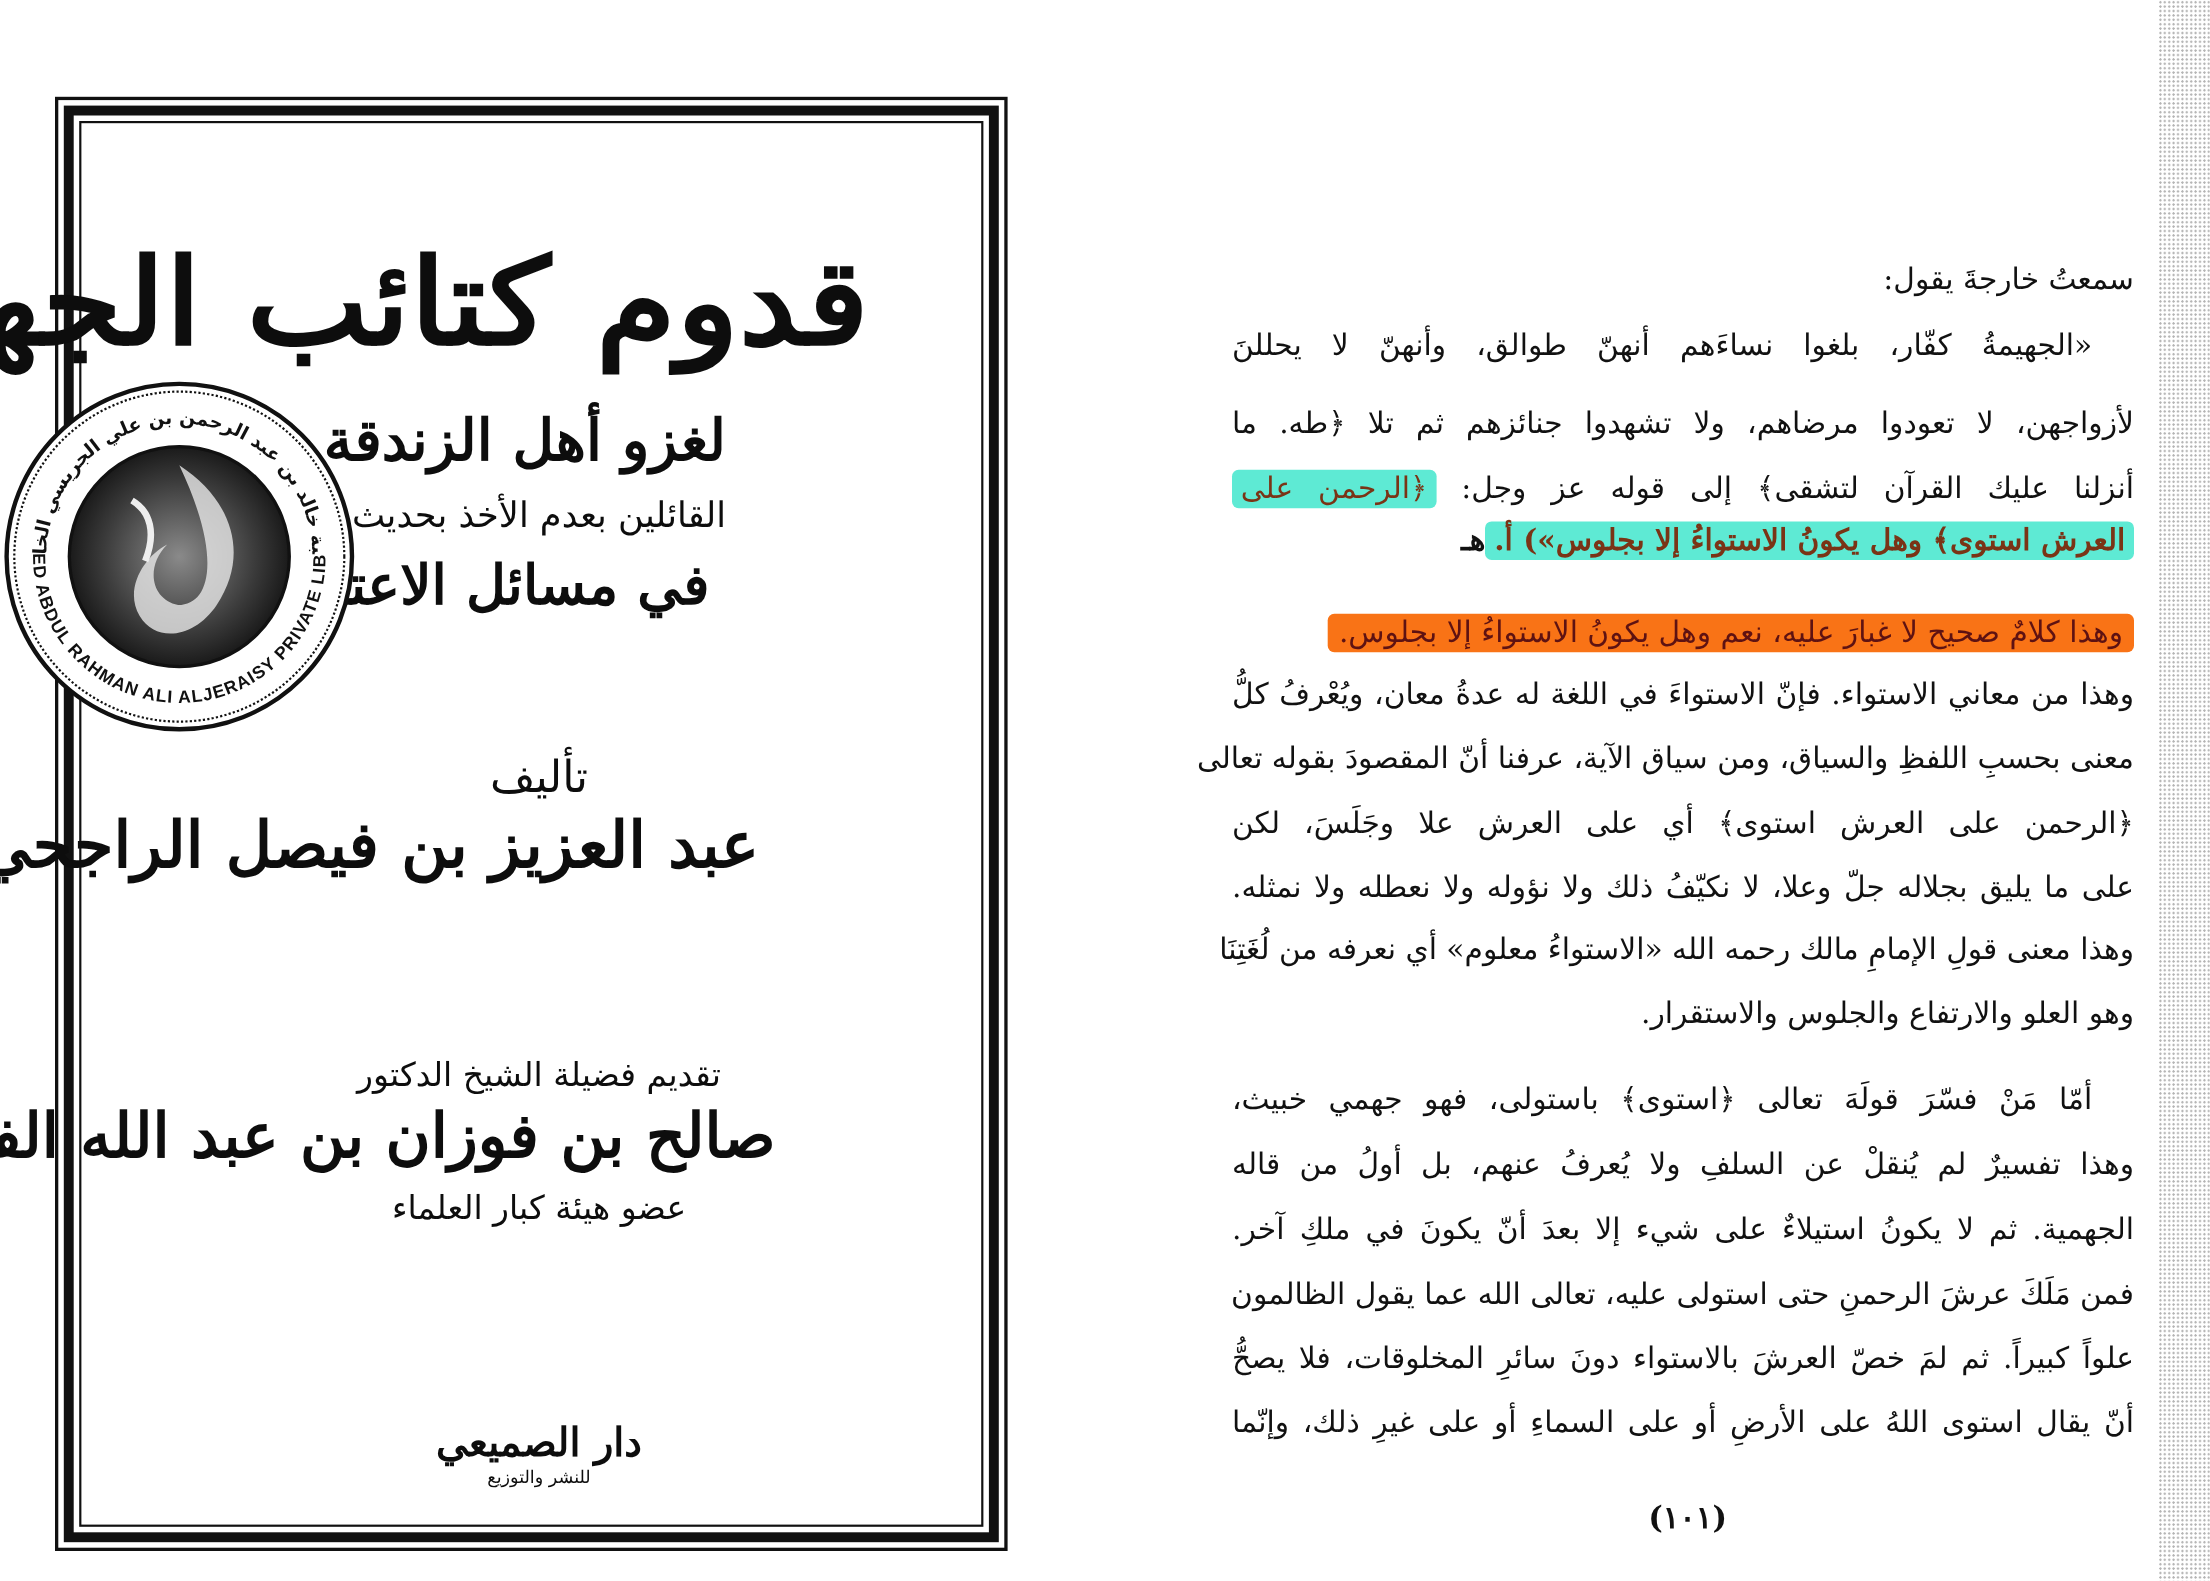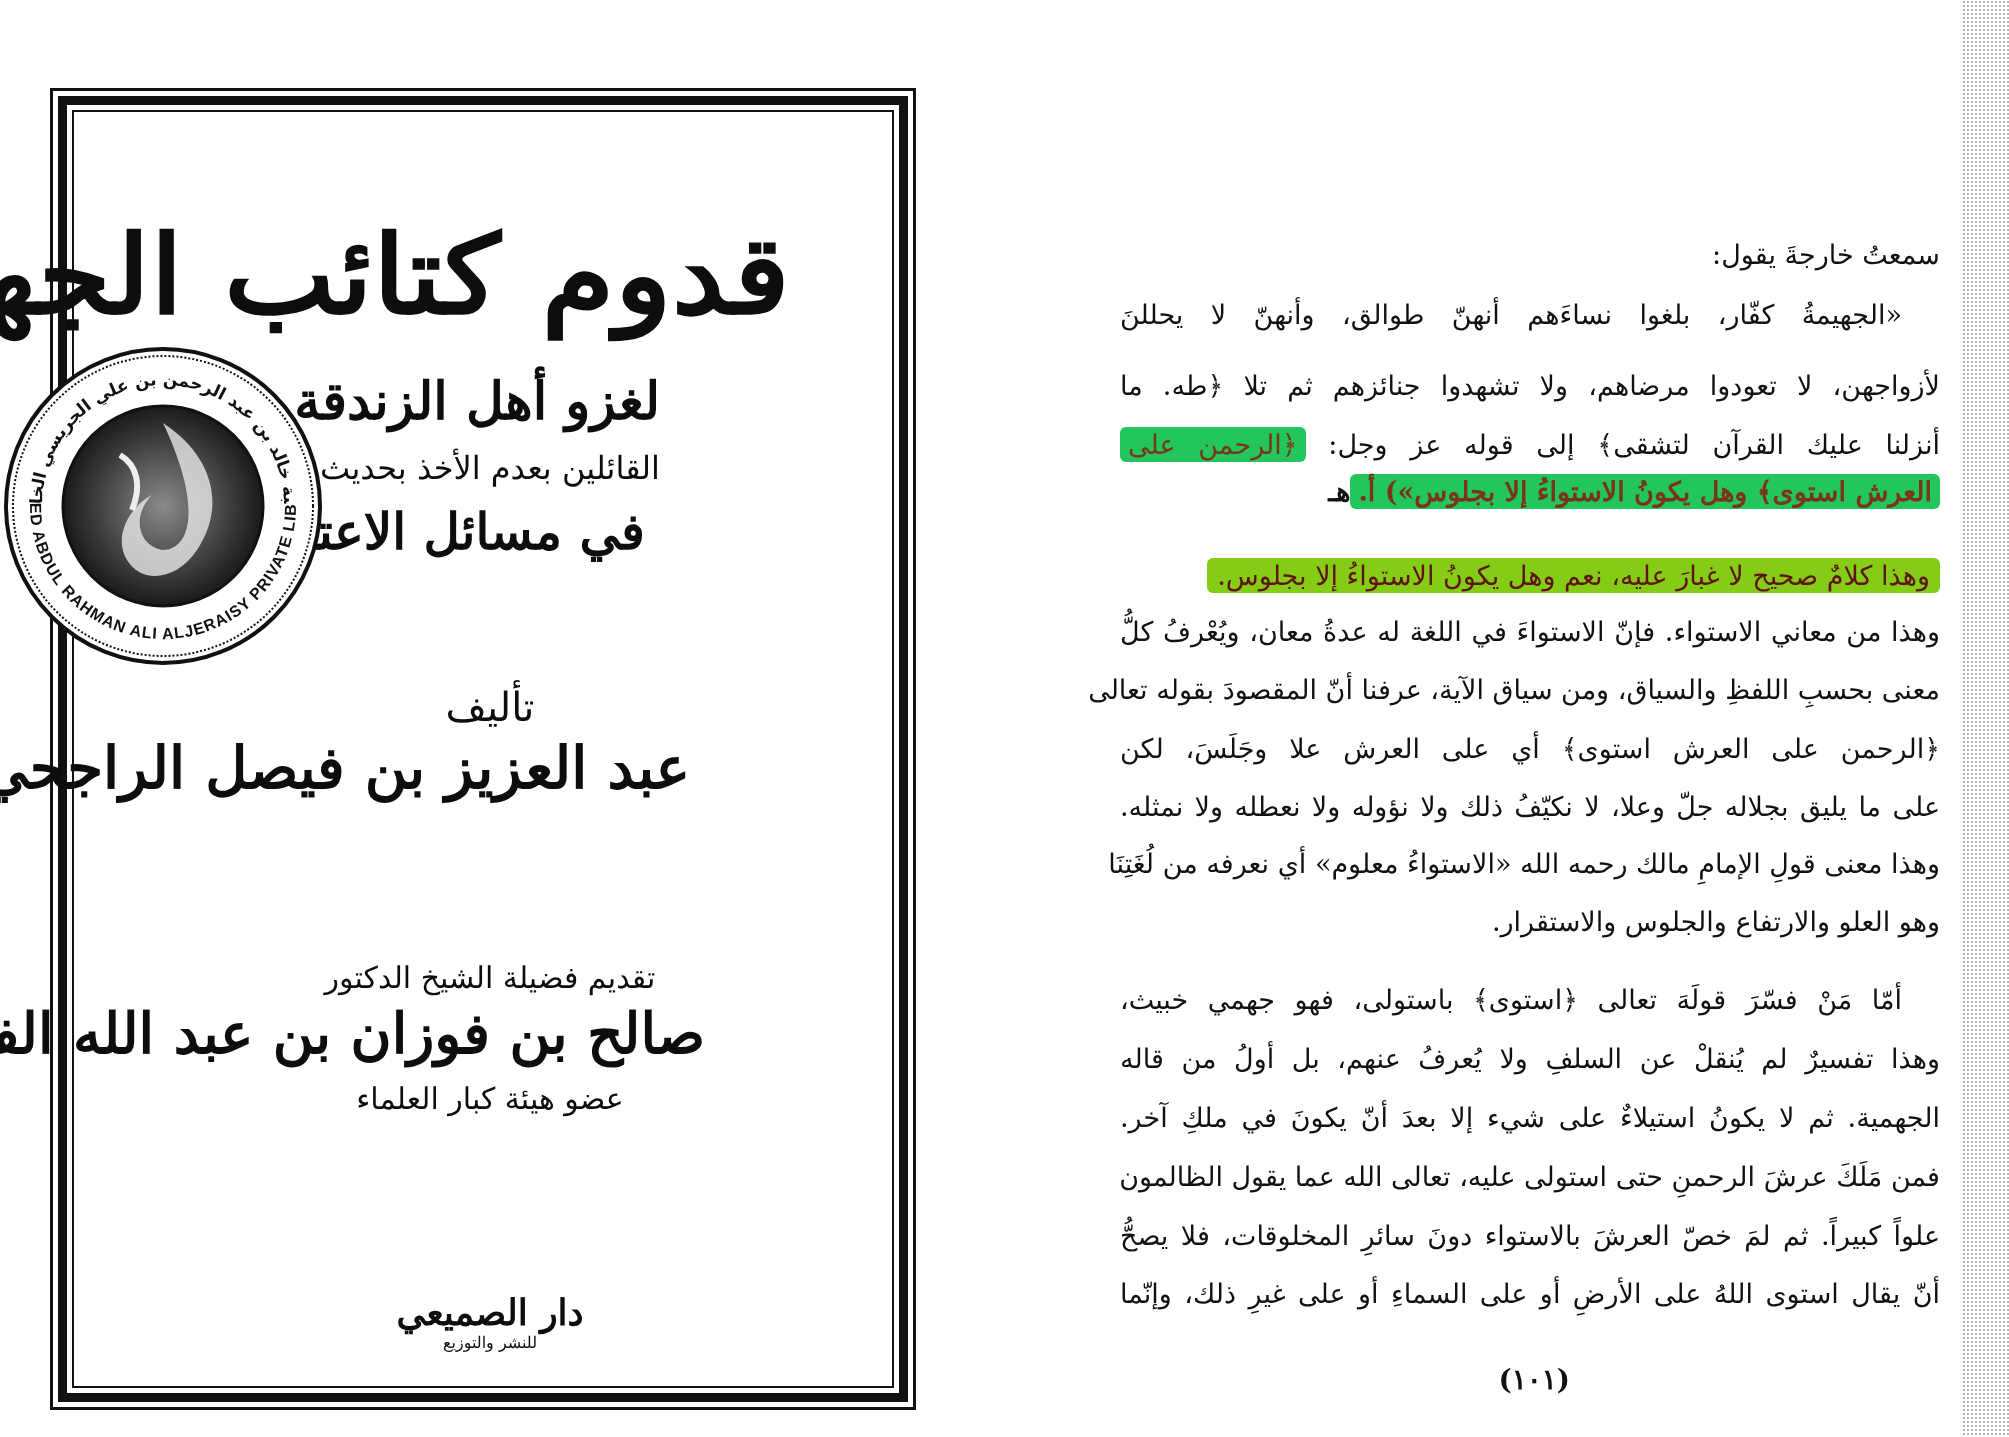--- a/index.html
+++ b/index.html
@@ -55,24 +55,24 @@
   #text-page { left: 1110px; top: 0; width: 830px; height: 1437px; }
   .line {
     position: absolute; right: 0; width: 820px;
     direction: rtl; text-align: justify; text-align-last: justify;
     font-family: "DejaVu Serif", "Liberation Serif", serif;
     font-size: 27px; line-height: 40px; white-space: nowrap; color: #111;
   }
   .line.short { text-align-last: right; }
   .line.indent { padding-right: 38px; box-sizing: border-box; }
   .hl-orange {
-    background: #22c55e; color: #7a3416; border-radius: 6px; padding: 2px 8px;
+    background: #5eead4; color: #7a3416; border-radius: 6px; padding: 2px 8px;
   }
   .hl-red {
-    background: #84cc16; color: #5e1212; border-radius: 6px; padding: 2px 10px;
+    background: #f97316; color: #5e1212; border-radius: 6px; padding: 2px 10px;
   }
   #page-number {
     left: 1480px; top: 1362px; width: 90px; 
     font-size: 28px; line-height: 36px; direction: rtl; font-family: "DejaVu Serif", serif; font-weight: bold;
   }
 
   
   #page-edge {
     left: 1962px; top: 0; width: 47px; height: 1437px;
     background-image: radial-gradient(#9a9a9a 0.9px, transparent 1.2px);

